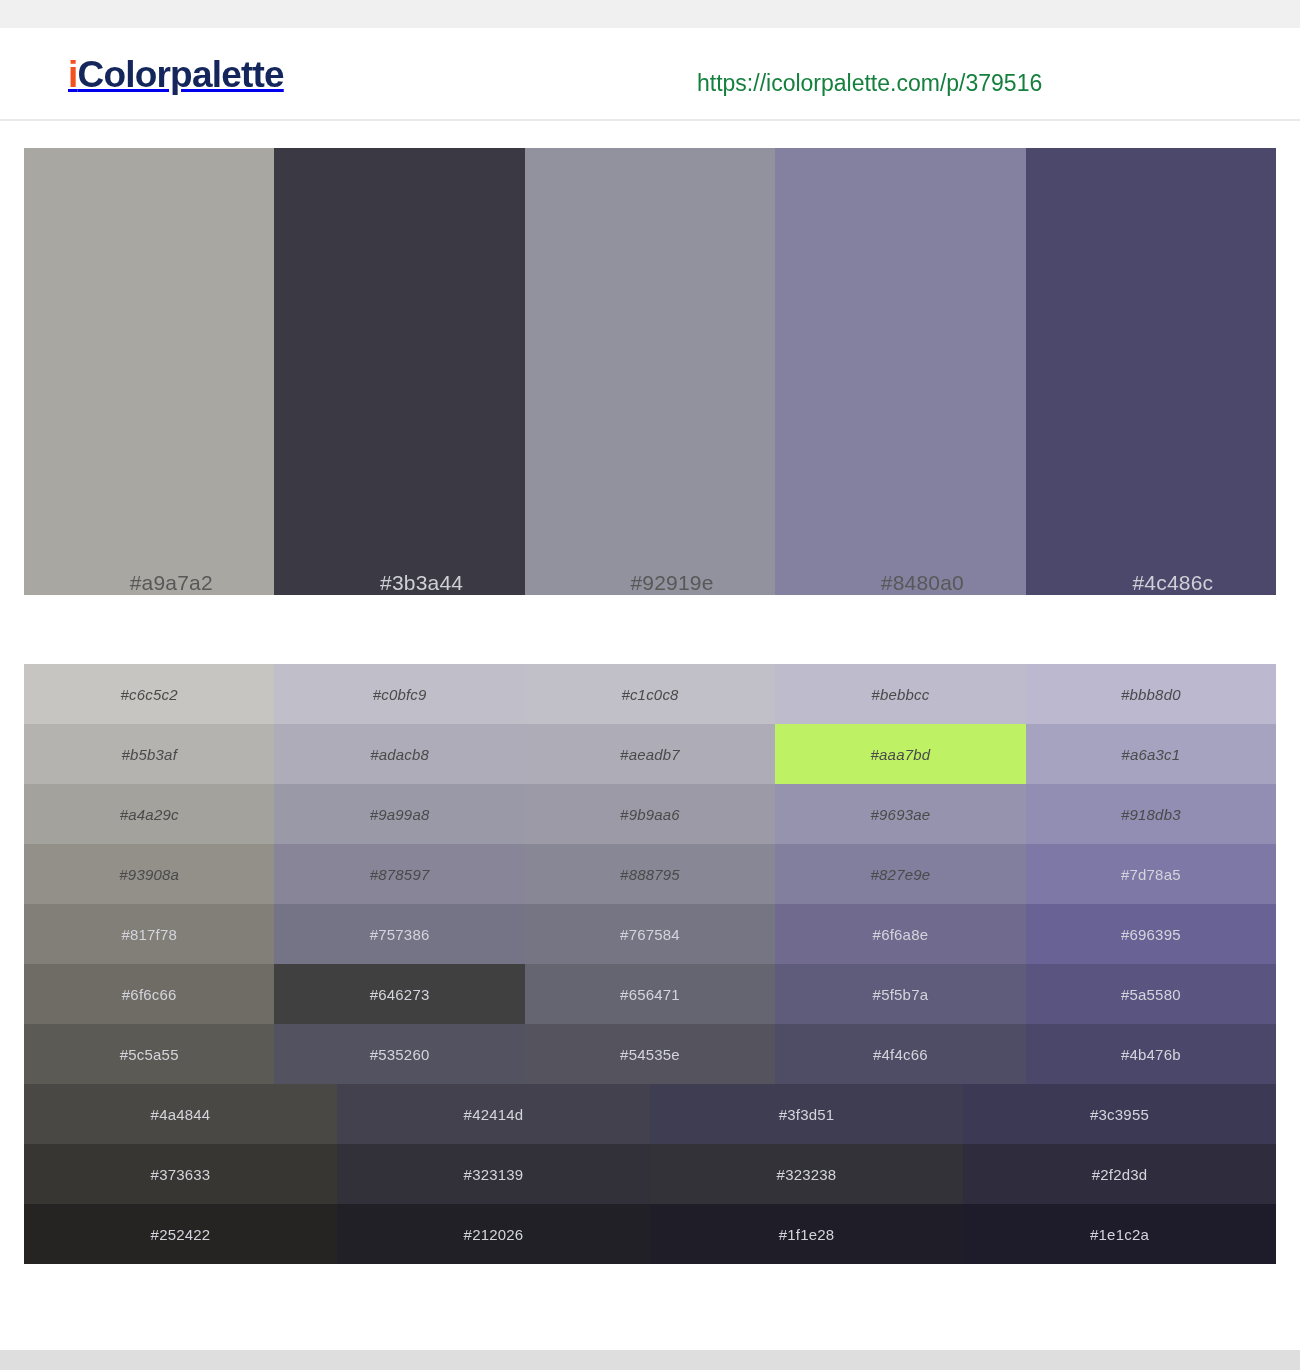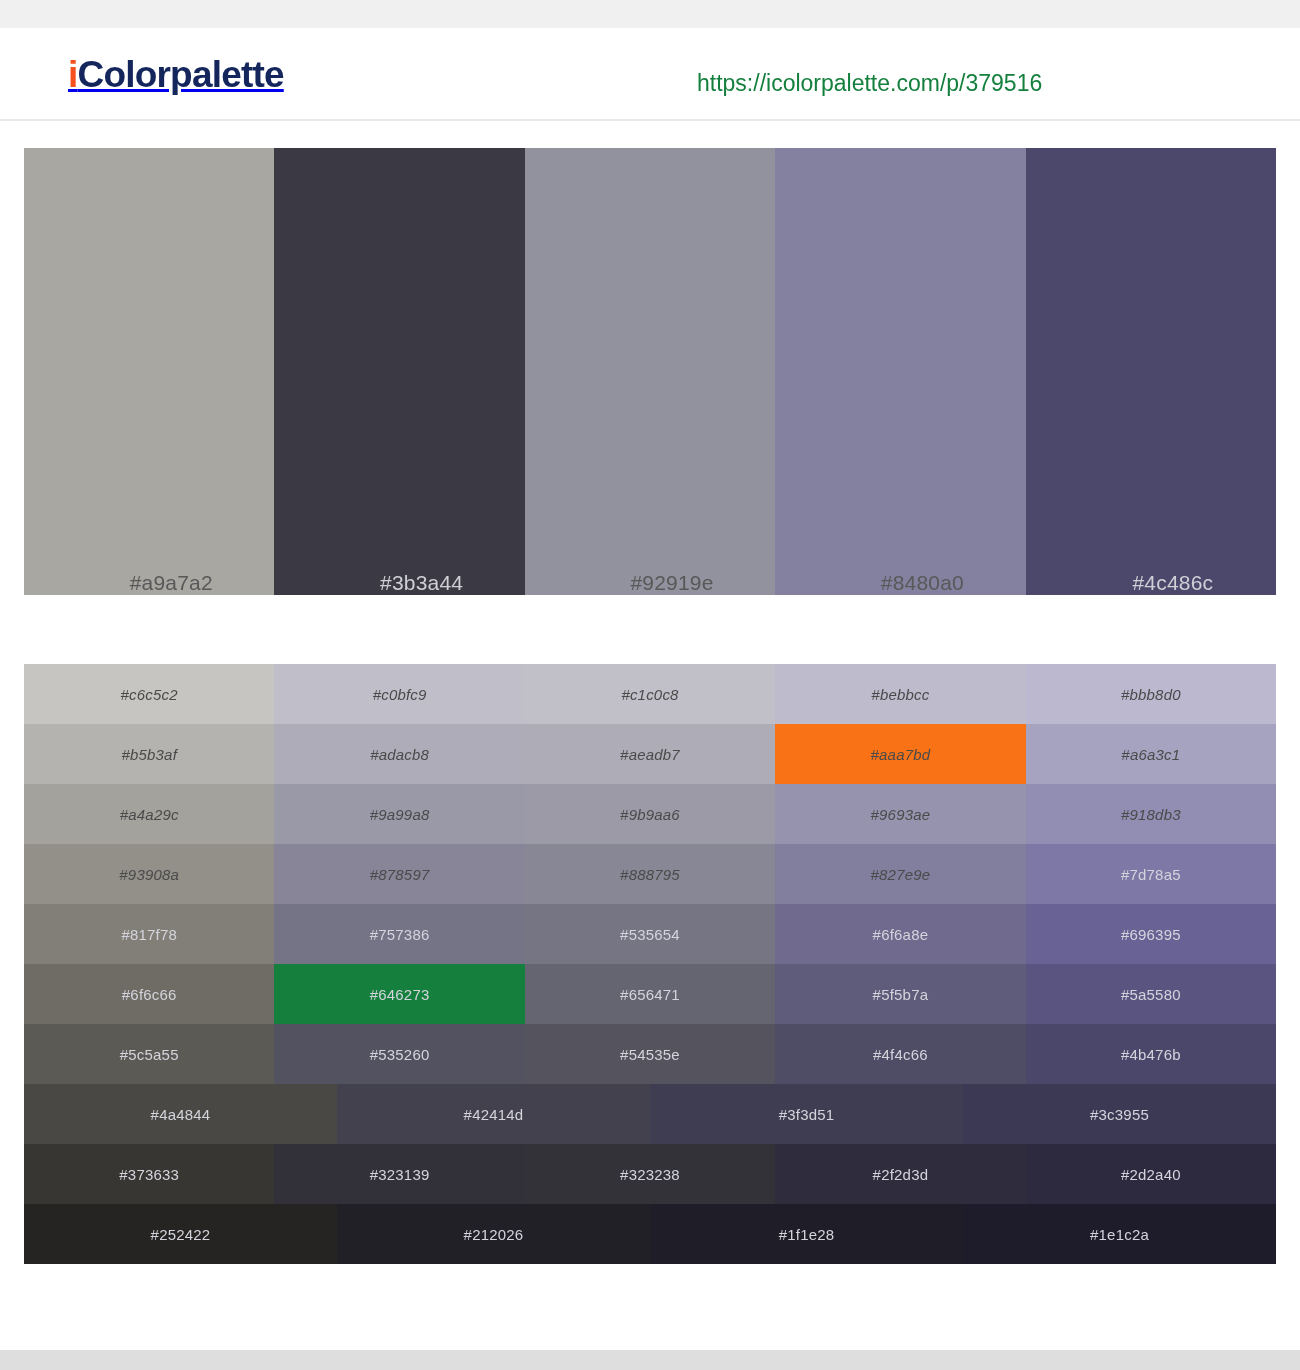--- a/index.html
+++ b/index.html
@@ -181,21 +181,21 @@
       <div class="shade-row">
         <div class="shade-cell" style="background: rgb(181, 179, 175);">
           <span class="shade-label dark">#b5b3af</span>
         </div>
         <div class="shade-cell" style="background: rgb(173, 172, 184);">
           <span class="shade-label dark">#adacb8</span>
         </div>
         <div class="shade-cell" style="background: rgb(174, 173, 183);">
           <span class="shade-label dark">#aeadb7</span>
         </div>
-        <div class="shade-cell" style="background: #f97316;">
+        <div class="shade-cell" style="background: #bef264;">
           <span class="shade-label dark">#aaa7bd</span>
         </div>
         <div class="shade-cell" style="background: rgb(166, 163, 193);">
           <span class="shade-label dark">#a6a3c1</span>
         </div>
       </div>
       <div class="shade-row">
         <div class="shade-cell" style="background: rgb(164, 162, 156);">
           <span class="shade-label dark">#a4a29c</span>
         </div>
@@ -230,34 +230,34 @@
         </div>
       </div>
       <div class="shade-row">
         <div class="shade-cell" style="background: rgb(129, 127, 120);">
           <span class="shade-label light">#817f78</span>
         </div>
         <div class="shade-cell" style="background: rgb(117, 115, 134);">
           <span class="shade-label light">#757386</span>
         </div>
         <div class="shade-cell" style="background: rgb(118, 117, 132);">
-          <span class="shade-label light">#535654</span>
+          <span class="shade-label light">#767584</span>
         </div>
         <div class="shade-cell" style="background: rgb(111, 106, 142);">
           <span class="shade-label light">#6f6a8e</span>
         </div>
         <div class="shade-cell" style="background: rgb(105, 99, 149);">
           <span class="shade-label light">#696395</span>
         </div>
       </div>
       <div class="shade-row">
         <div class="shade-cell" style="background: rgb(111, 108, 102);">
           <span class="shade-label light">#6f6c66</span>
         </div>
-        <div class="shade-cell" style="background: #15803d;">
+        <div class="shade-cell" style="background: #404040;">
           <span class="shade-label light">#646273</span>
         </div>
         <div class="shade-cell" style="background: rgb(101, 100, 113);">
           <span class="shade-label light">#656471</span>
         </div>
         <div class="shade-cell" style="background: rgb(95, 91, 122);">
           <span class="shade-label light">#5f5b7a</span>
         </div>
         <div class="shade-cell" style="background: rgb(90, 85, 128);">
           <span class="shade-label light">#5a5580</span>
@@ -300,23 +300,20 @@
         </div>
         <div class="shade-cell" style="background: rgb(50, 49, 57);">
           <span class="shade-label light">#323139</span>
         </div>
         <div class="shade-cell" style="background: rgb(50, 50, 56);">
           <span class="shade-label light">#323238</span>
         </div>
         <div class="shade-cell" style="background: rgb(47, 45, 61);">
           <span class="shade-label light">#2f2d3d</span>
         </div>
-        <div class="shade-cell" style="background: rgb(45, 42, 64);">
-          <span class="shade-label light">#2d2a40</span>
-        </div>
       </div>
       <div class="shade-row">
         <div class="shade-cell" style="background: rgb(37, 36, 34);">
           <span class="shade-label light">#252422</span>
         </div>
         <div class="shade-cell" style="background: rgb(33, 32, 38);">
           <span class="shade-label light">#212026</span>
         </div>
         <div class="shade-cell" style="background: rgb(31, 30, 40);">
           <span class="shade-label light">#1f1e28</span>

